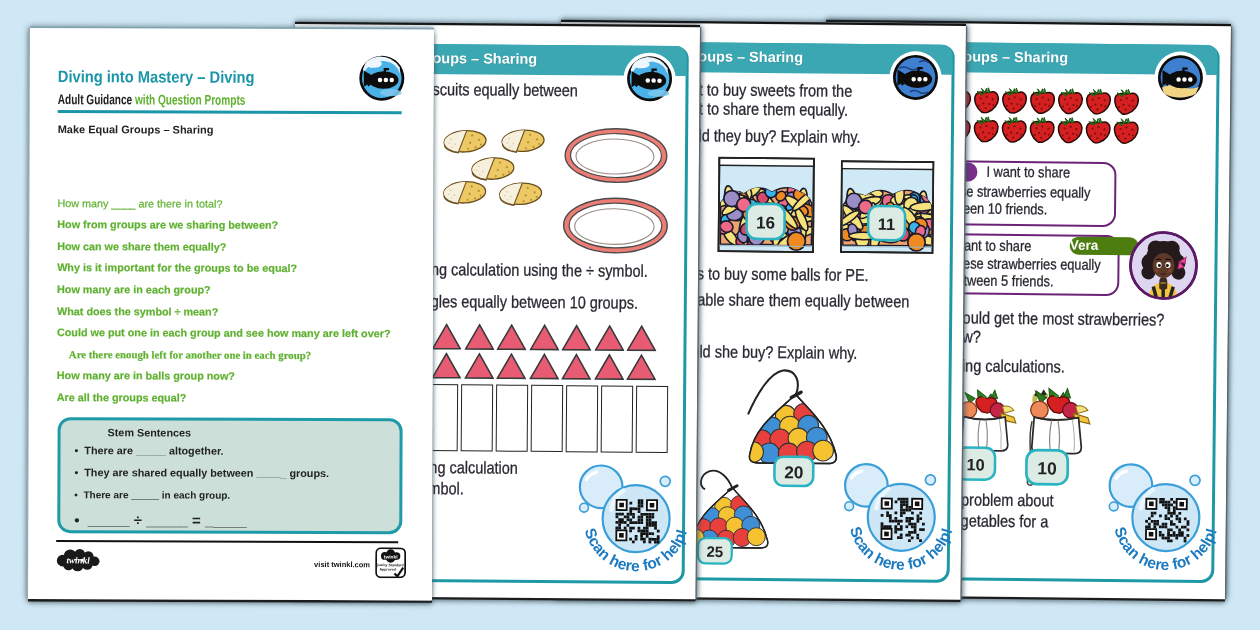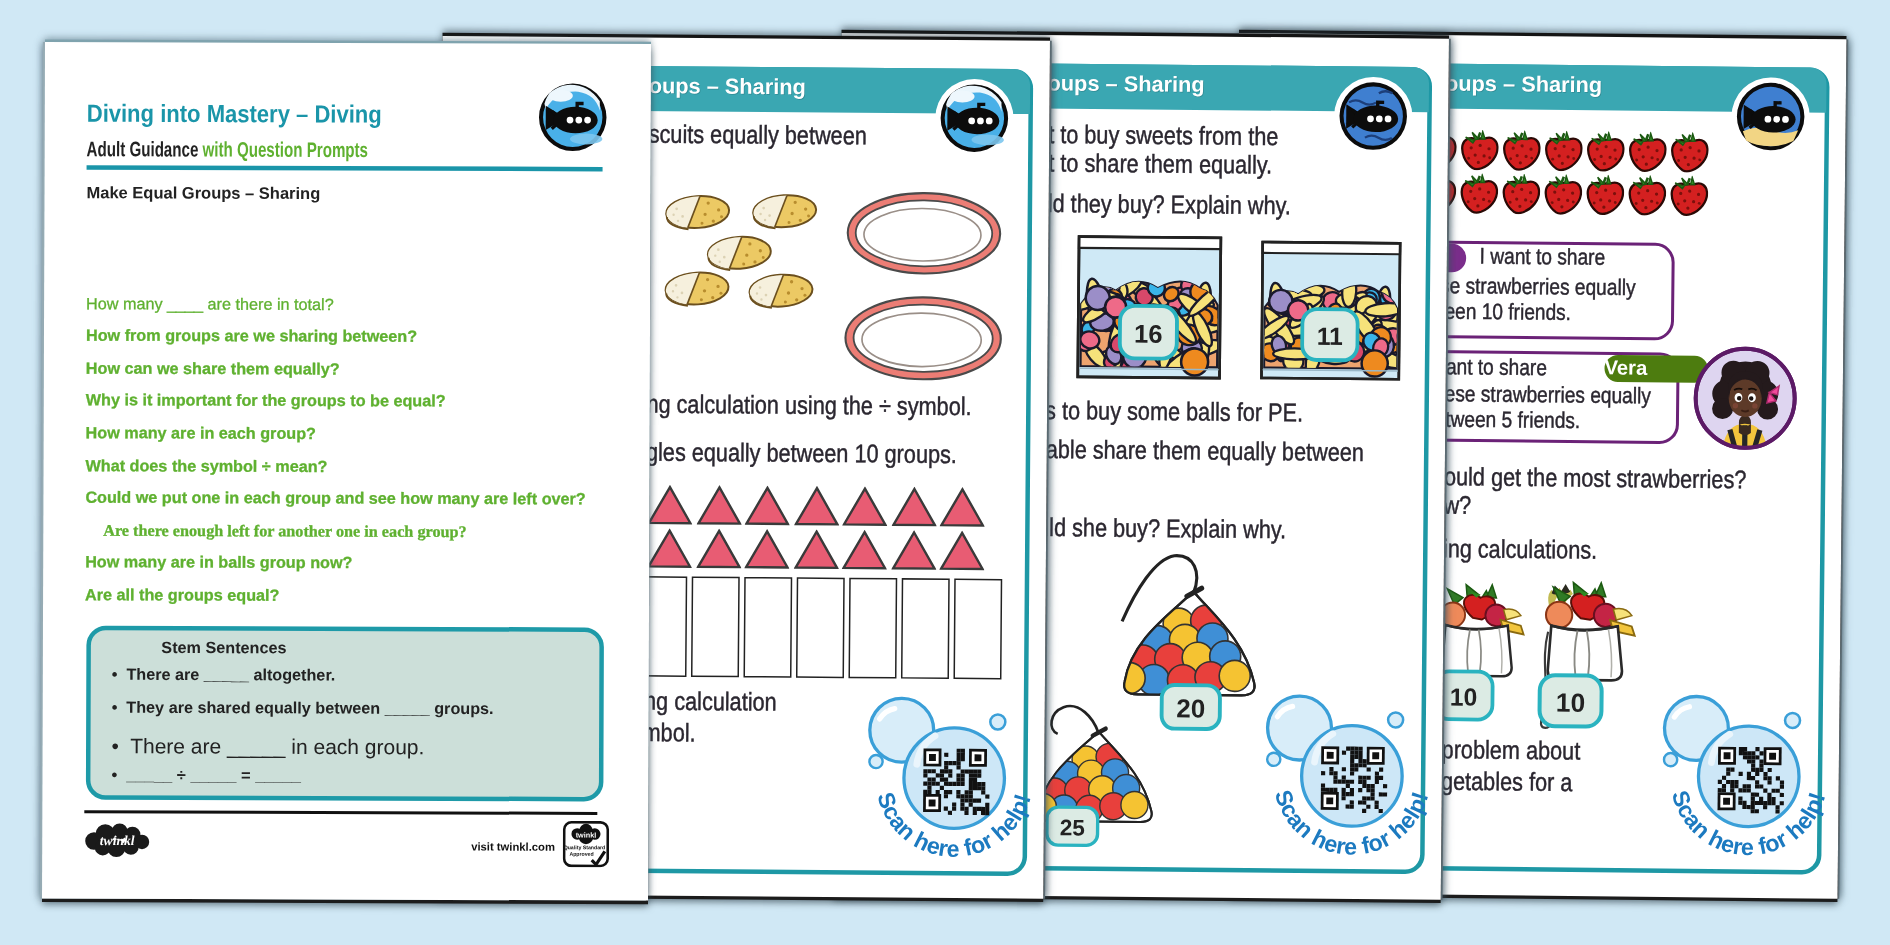--- a/index.html
+++ b/index.html
@@ -29,22 +29,22 @@
     <div style="position:absolute;left:28px;top:254.89999999999998px;font-size:10.8px;color:#5fb130;font-weight:bold;white-space:nowrap;-webkit-text-stroke:0.2px #5fb130;">How many are in each group?</div>
     <div style="position:absolute;left:28px;top:276.5px;font-size:10.8px;color:#5fb130;font-weight:bold;white-space:nowrap;-webkit-text-stroke:0.2px #5fb130;">What does the symbol ÷ mean?</div>
     <div style="position:absolute;left:28px;top:298.1px;font-size:10.8px;color:#5fb130;font-weight:bold;white-space:nowrap;-webkit-text-stroke:0.2px #5fb130;">Could we put one in each group and see how many are left over?</div>
     <div style="position:absolute;left:40px;top:319.70000000000005px;font-size:10.8px;color:#5fb130;font-weight:bold;white-space:nowrap;font-family:Liberation Serif, serif;-webkit-text-stroke:0.2px #5fb130;">Are there enough left for another one in each group?</div>
     <div style="position:absolute;left:28px;top:341.30000000000007px;font-size:10.8px;color:#5fb130;font-weight:bold;white-space:nowrap;-webkit-text-stroke:0.2px #5fb130;">How many are in balls group now?</div>
     <div style="position:absolute;left:28px;top:362.9000000000001px;font-size:10.8px;color:#5fb130;font-weight:bold;white-space:nowrap;-webkit-text-stroke:0.2px #5fb130;">Are all the groups equal?</div>
     <div style="position:absolute;left:28.5px;top:388.5px;width:339px;height:110px;background:#ccdfd9;border:3px solid #1e9aa8;border-radius:13px;"></div>
     <div style="position:absolute;left:43px;top:397.5px;font-size:10.8px;color:#222;font-weight:bold;white-space:nowrap;margin-left:36px;">Stem Sentences</div>
     <div style="position:absolute;left:46px;top:416px;font-size:10.8px;color:#222;font-weight:bold;white-space:nowrap;">•&nbsp; There are _____ altogether.</div>
     <div style="position:absolute;left:46px;top:438.3px;font-size:10.8px;color:#222;font-weight:bold;white-space:nowrap;">•&nbsp; They are shared equally between _____ groups.</div>
-    <div style="position:absolute;left:46px;top:460.6px;font-size:14px;color:#222;font-weight:normal;white-space:nowrap;">•&nbsp; There are _____ in each group.</div>
-    <div style="position:absolute;left:46px;top:482.90000000000003px;font-size:11px;color:#222;font-weight:bold;white-space:nowrap;">•&nbsp; _____ ÷ _____ = _____</div>
+    <div style="position:absolute;left:46px;top:460.6px;font-size:10px;color:#222;font-weight:bold;white-space:nowrap;">•&nbsp; There are _____ in each group.</div>
+    <div style="position:absolute;left:46px;top:482.90000000000003px;font-size:15px;color:#222;font-weight:bold;white-space:nowrap;">•&nbsp; _____ ÷ _____ = _____</div>
     <div style="position:absolute;left:28px;top:511.5px;width:342px;height:2.6px;background:#111;"></div>
     <svg viewBox="0 0 90 42" style="position:absolute;left:26px;top:516.5px;width:48px;height:30px">
       <g fill="#1a1a1a">
         <circle cx="16" cy="22" r="11"></circle>
         <circle cx="30" cy="13" r="12"></circle>
         <circle cx="48" cy="10" r="10"></circle>
         <circle cx="64" cy="14" r="10"></circle>
         <circle cx="76" cy="23" r="9"></circle>
         <circle cx="62" cy="29" r="10"></circle>
         <circle cx="44" cy="31" r="11"></circle>

